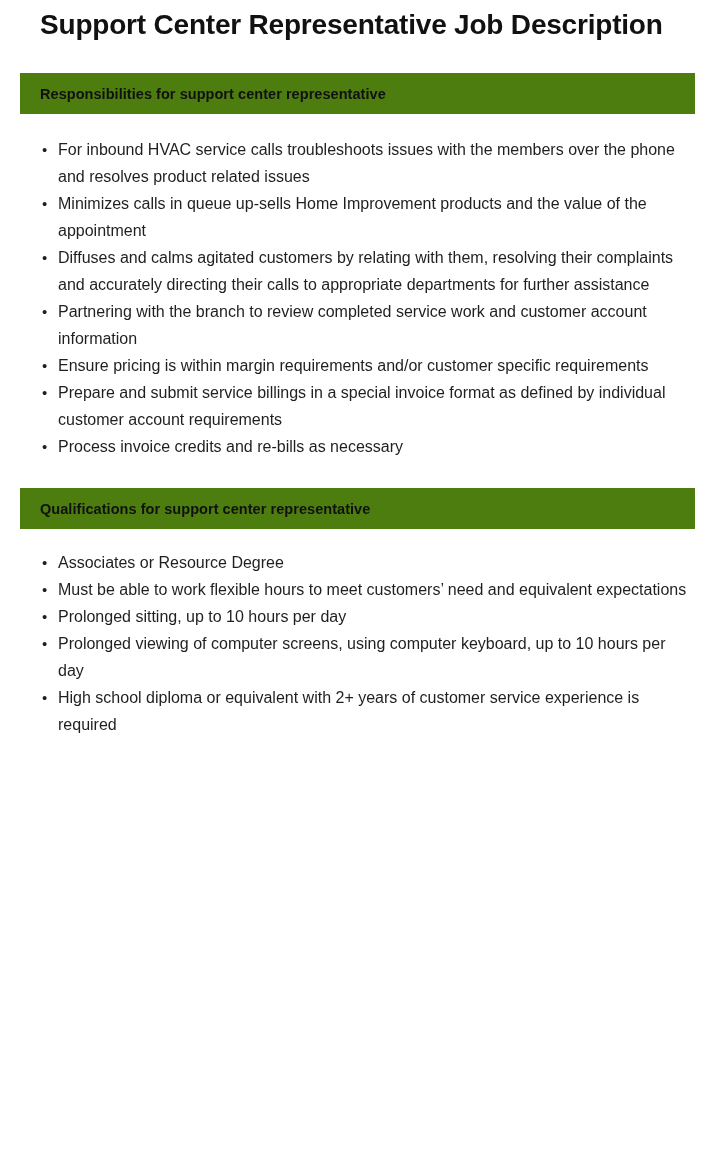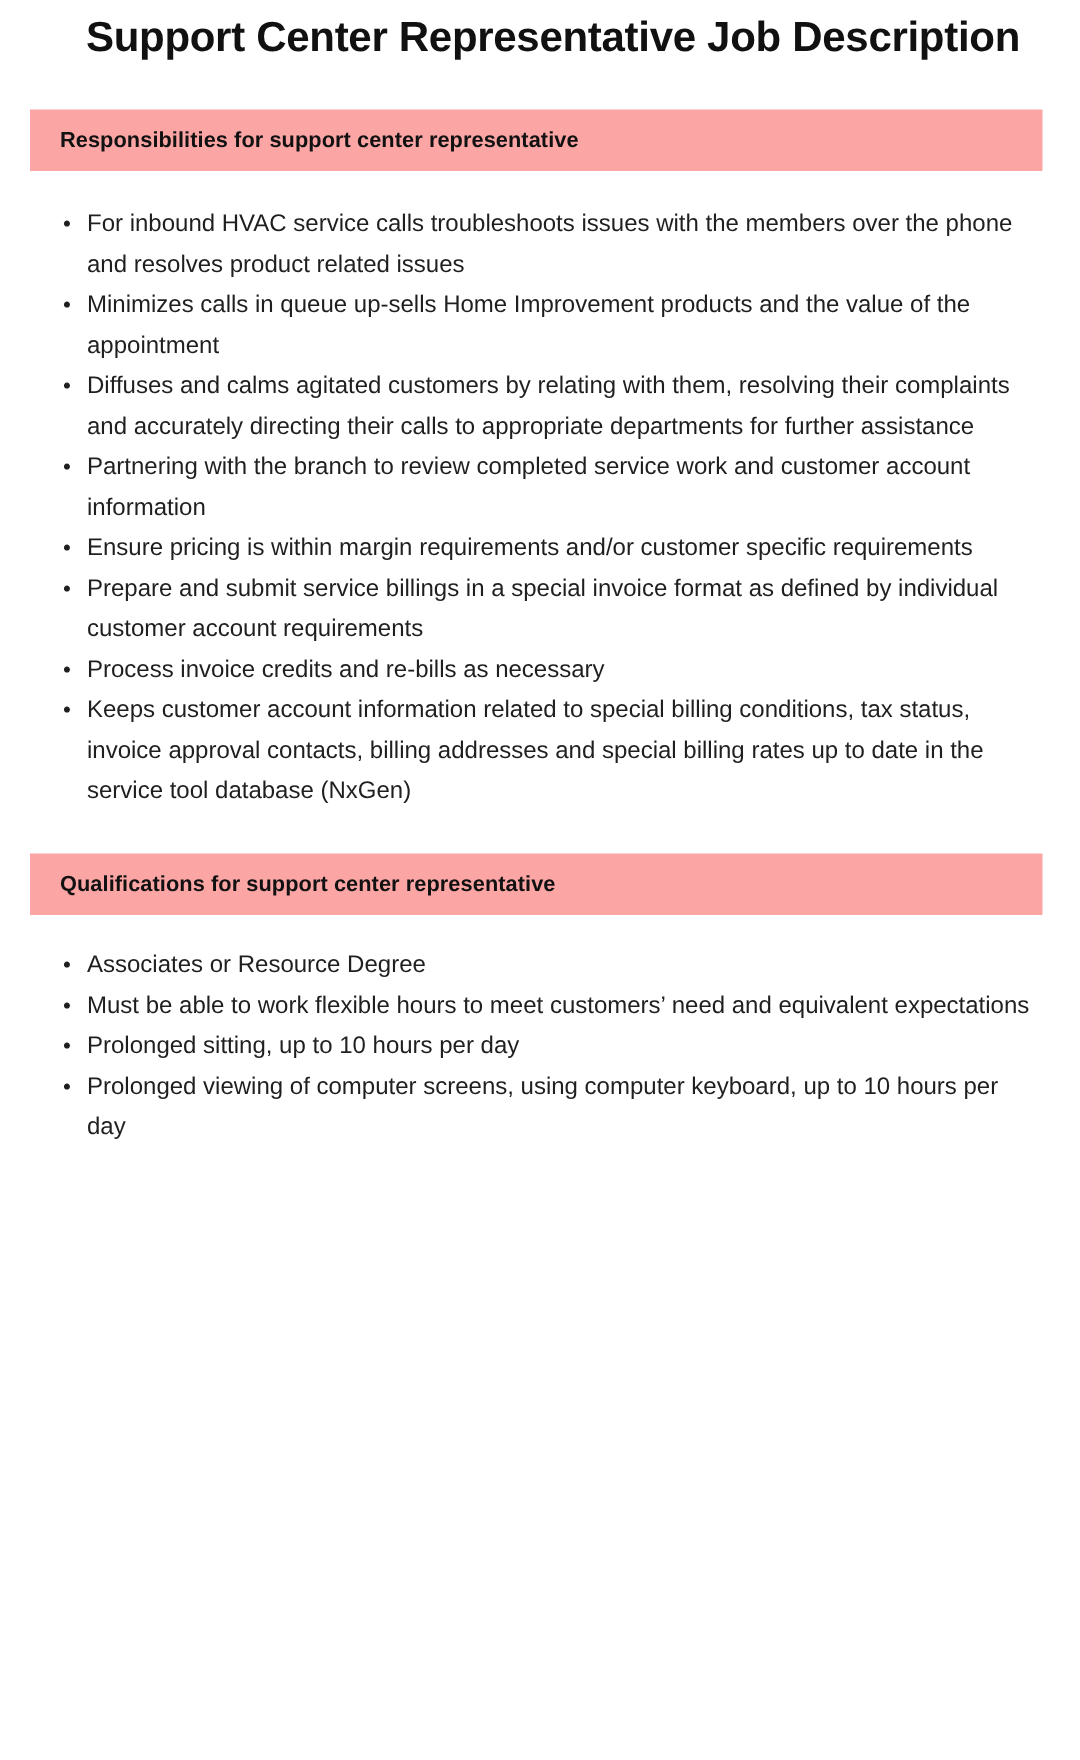--- a/index.html
+++ b/index.html
@@ -21,42 +21,42 @@
     padding: 0;
   }
 
   
   .job-title {
     margin: 0;
     padding: 8px 40px 0 40px;
     font-size: 28px;
     line-height: 34px;
     font-weight: 700;
-    text-align: right;
+    text-align: left;
     letter-spacing: -0.2px;
     color: #111111;
   }
 
   
   .intro {
     margin: 0;
     padding: 24px 26px 0 22px;
     font-size: 16px;
     line-height: 27px;
     font-weight: 400;
     color: #1f1f1f;
   }
 
   
   .section {
     margin-top: 31px;
   }
   .section-header {
     margin: 0 25px 0 20px;
-    background: #fca5a5;
+    background: #4d7c0f;
     height: 41px;
     display: flex;
     align-items: center;
     padding: 0 0 0 20px;
     box-sizing: border-box;
   }
   .section-header-text {
     font-size: 14.5px;
     font-weight: 700;
     color: #111111;
@@ -111,29 +111,29 @@
       <span class="section-header-text">Responsibilities for support center representative</span>
     </div>
     <ul class="bullets">
         <li>For inbound HVAC service calls troubleshoots issues with the members over the phone and resolves product related issues</li>
         <li>Minimizes calls in queue up-sells Home Improvement products and the value of the appointment</li>
         <li>Diffuses and calms agitated customers by relating with them, resolving their complaints and accurately directing their calls to appropriate departments for further assistance</li>
         <li>Partnering with the branch to review completed service work and customer account information</li>
         <li>Ensure pricing is within margin requirements and/or customer specific requirements</li>
         <li>Prepare and submit service billings in a special invoice format as defined by individual customer account requirements</li>
         <li>Process invoice credits and re-bills as necessary</li>
-        <li>Keeps customer account information related to special billing conditions, tax status, invoice approval contacts, billing addresses and special billing rates up to date in the service tool database (NxGen)</li>
       </ul>
   </section>
 
   <section class="section qualifications">
     <div class="section-header">
       <span class="section-header-text">Qualifications for support center representative</span>
     </div>
     <ul class="bullets">
         <li>Associates or Resource Degree</li>
         <li>Must be able to work flexible hours to meet customers’ need and equivalent expectations</li>
         <li>Prolonged sitting, up to 10 hours per day</li>
         <li>Prolonged viewing of computer screens, using computer keyboard, up to 10 hours per day</li>
+        <li>High school diploma or equivalent with 2+ years of customer service experience is required</li>
       </ul>
   </section>
 
 </div>
 
 </body></html>

